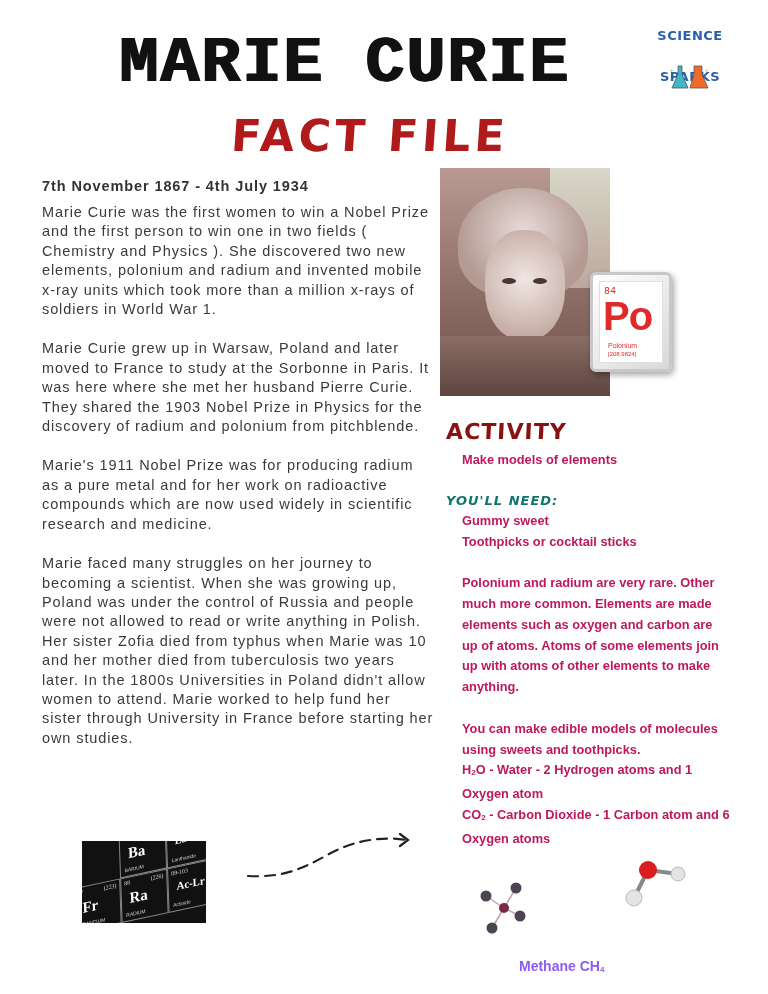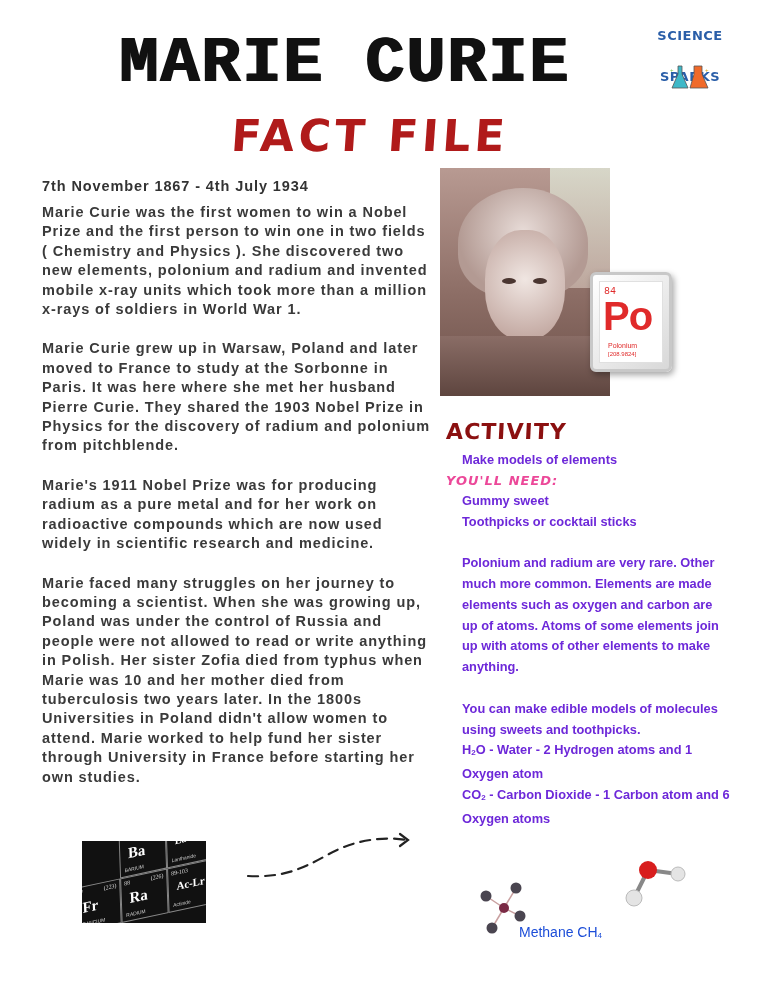--- a/index.html
+++ b/index.html
@@ -23,21 +23,21 @@
   .logo .l1, .logo .l2 {
     display: block; text-align: center; font-family: "DejaVu Sans", sans-serif;
     font-weight: bold; font-size: 13px; line-height: 15px; letter-spacing: 0.5px;
   }
   .logo .l1 { color: #2a5ea8; }
   .logo .l2 { color: #2a5ea8; margin-top: 26px; }
   .logo .flasks { position: absolute; left: 18px; top: 34px; width: 40px; height: 30px; }
 
   .left { position: absolute; left: 42px; top: 161px; width: 392px; margin-top: 15px; }
   .dates { font-weight: bold; font-size: 14.5px; letter-spacing: 0.9px; color: #333; line-height: 20px; margin-bottom: 7px; }
-  .para { font-weight: bold; font-size: 14.5px; letter-spacing: 0.9px; color: #3a3a3a; line-height: 19.4px; margin-bottom: 20px; }
+  .para { font-weight: normal; font-size: 14.5px; letter-spacing: 0.9px; color: #3a3a3a; line-height: 19.4px; margin-bottom: 20px; }
 
   .portrait {
     position: absolute; left: 440px; top: 168px; width: 170px; height: 228px;
     background: linear-gradient(180deg, #b89a92 0%, #8d6e66 55%, #6b4f48 100%);
     overflow: hidden;
   }
   .portrait .bgtint { position: absolute; right: 0; top: 0; width: 60px; height: 120px; background: linear-gradient(180deg,#dfe6d6,#c9b5ab); opacity: 0.8; }
   .portrait .hair { position: absolute; left: 18px; top: 20px; width: 130px; height: 110px; border-radius: 50% 50% 40% 40%; background: radial-gradient(circle at 50% 40%, #e8dcd8, #b39a93 70%); }
   .portrait .face { position: absolute; left: 45px; top: 62px; width: 80px; height: 110px; border-radius: 45% 45% 45% 45%; background: radial-gradient(circle at 50% 45%, #f0e6e2, #c4aaa3 80%); }
   .portrait .eye { position: absolute; width: 14px; height: 6px; border-radius: 50%; background: #4a3530; top: 110px; }
@@ -53,43 +53,43 @@
   .po-num { position: absolute; left: 4px; top: 4px; font-size: 10px; color: #e02a2a; font-family: Liberation Mono, monospace; }
   .po-sym { position: absolute; left: 3px; top: 12px; font-size: 40px; font-weight: bold; color: #e02a2a; letter-spacing: -1px; line-height: 44px; }
   .po-name { position: absolute; left: 8px; top: 60px; font-size: 7px; color: #e02a2a; }
   .po-mass { position: absolute; left: 8px; top: 69px; font-size: 6px; color: #e02a2a; }
 
   .right { position: absolute; left: 446px; top: 418px; width: 300px; }
   .act-title {
     font-family: "DejaVu Sans", sans-serif; font-weight: bold; font-size: 22px; color: #8b1010;
     letter-spacing: 1px; line-height: 28px; margin-bottom: 4px; transform: skewX(-3deg); transform-origin: left;
   }
-  .r-line { font-weight: bold; font-size: 12.8px; color: #6d28d9; line-height: 20.8px; padding-left: 16px; }
+  .r-line { font-weight: bold; font-size: 12.8px; color: #be185d; line-height: 20.8px; padding-left: 16px; }
   .need-title {
     font-family: "DejaVu Sans", sans-serif; font-weight: bold; font-style: italic; font-size: 13px;
-    color: #ec4899; letter-spacing: 1px; line-height: 20px;
+    color: #0f766e; letter-spacing: 1px; margin-top: 20px; line-height: 20px;
   }
   .r-gap { height: 20.8px; }
   sub.small { font-size: 8px; vertical-align: -1px; }
 
   .pt-image {
     position: absolute; left: 82px; top: 841px; width: 124px; height: 82px; background: #111;
     overflow: hidden;
   }
   .pt-grid { position: absolute; left: -10px; top: -10px; width: 170px; height: 120px; transform: rotate(-12deg) skewX(-10deg); }
   .pt-cell { position: absolute; width: 48px; height: 44px; border: 1px solid #888; }
   .pt-cell .sym { position: absolute; left: 8px; top: 12px; color: #fff; font-family: "Liberation Serif", serif; font-weight: bold; font-size: 15px; }
   .pt-cell .n { position: absolute; left: 3px; top: 2px; color: #ddd; font-family: "Liberation Serif", serif; font-size: 6px; }
   .pt-cell .w { position: absolute; right: 3px; top: 2px; color: #ddd; font-family: "Liberation Serif", serif; font-size: 6px; }
   .pt-cell .nm { position: absolute; left: 4px; bottom: 3px; color: #ccc; font-family: "Liberation Sans", sans-serif; font-size: 5px; }
 
   .arrow { position: absolute; left: 244px; top: 828px; width: 170px; height: 56px; }
 
   .methane { position: absolute; left: 476px; top: 876px; width: 56px; height: 60px; }
-  .methane-label { position: absolute; left: 519px; top: 924px; font-weight: normal; font-size: 14px; color: #1d4ed8; }
+  .methane-label { position: absolute; left: 519px; top: 958px; font-weight: bold; font-size: 14px; color: #8b5cf6; }
   .water { position: absolute; left: 622px; top: 856px; width: 70px; height: 56px; }
 </style>
 </head>
 <body>
 
 <div class="title">MARIE CURIE</div>
 <div class="subtitle">FACT FILE</div>
 
 <div class="logo">
   <span class="l1">SCIENCE</span>

